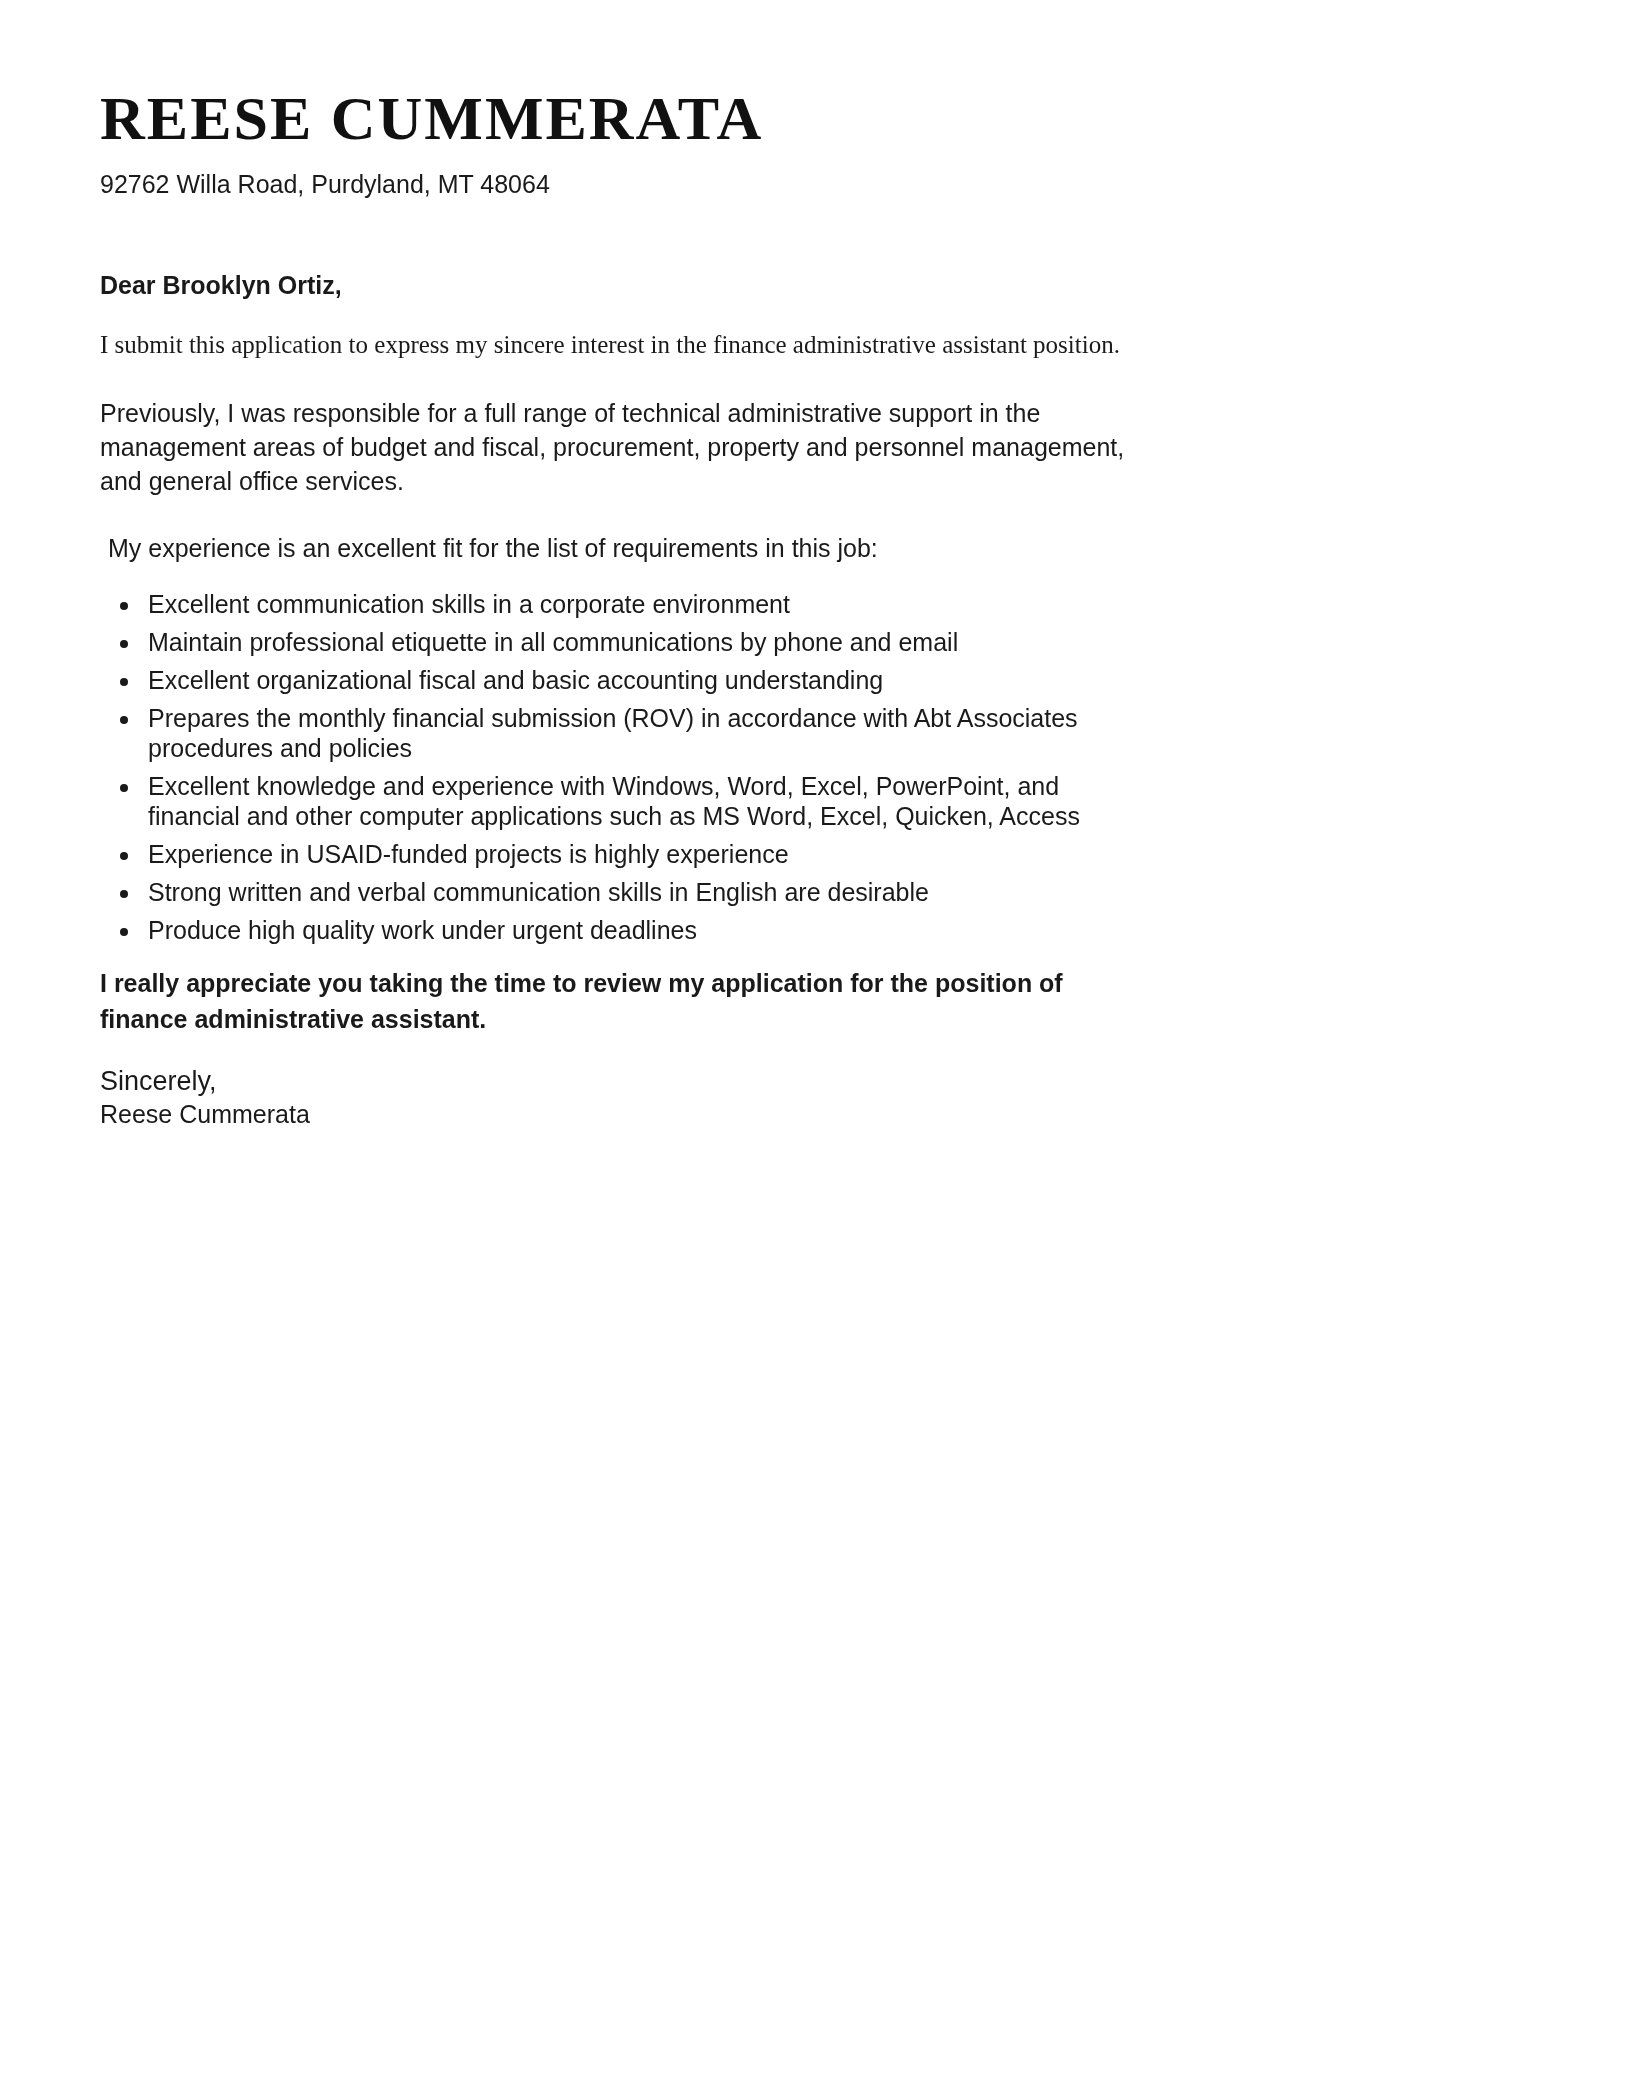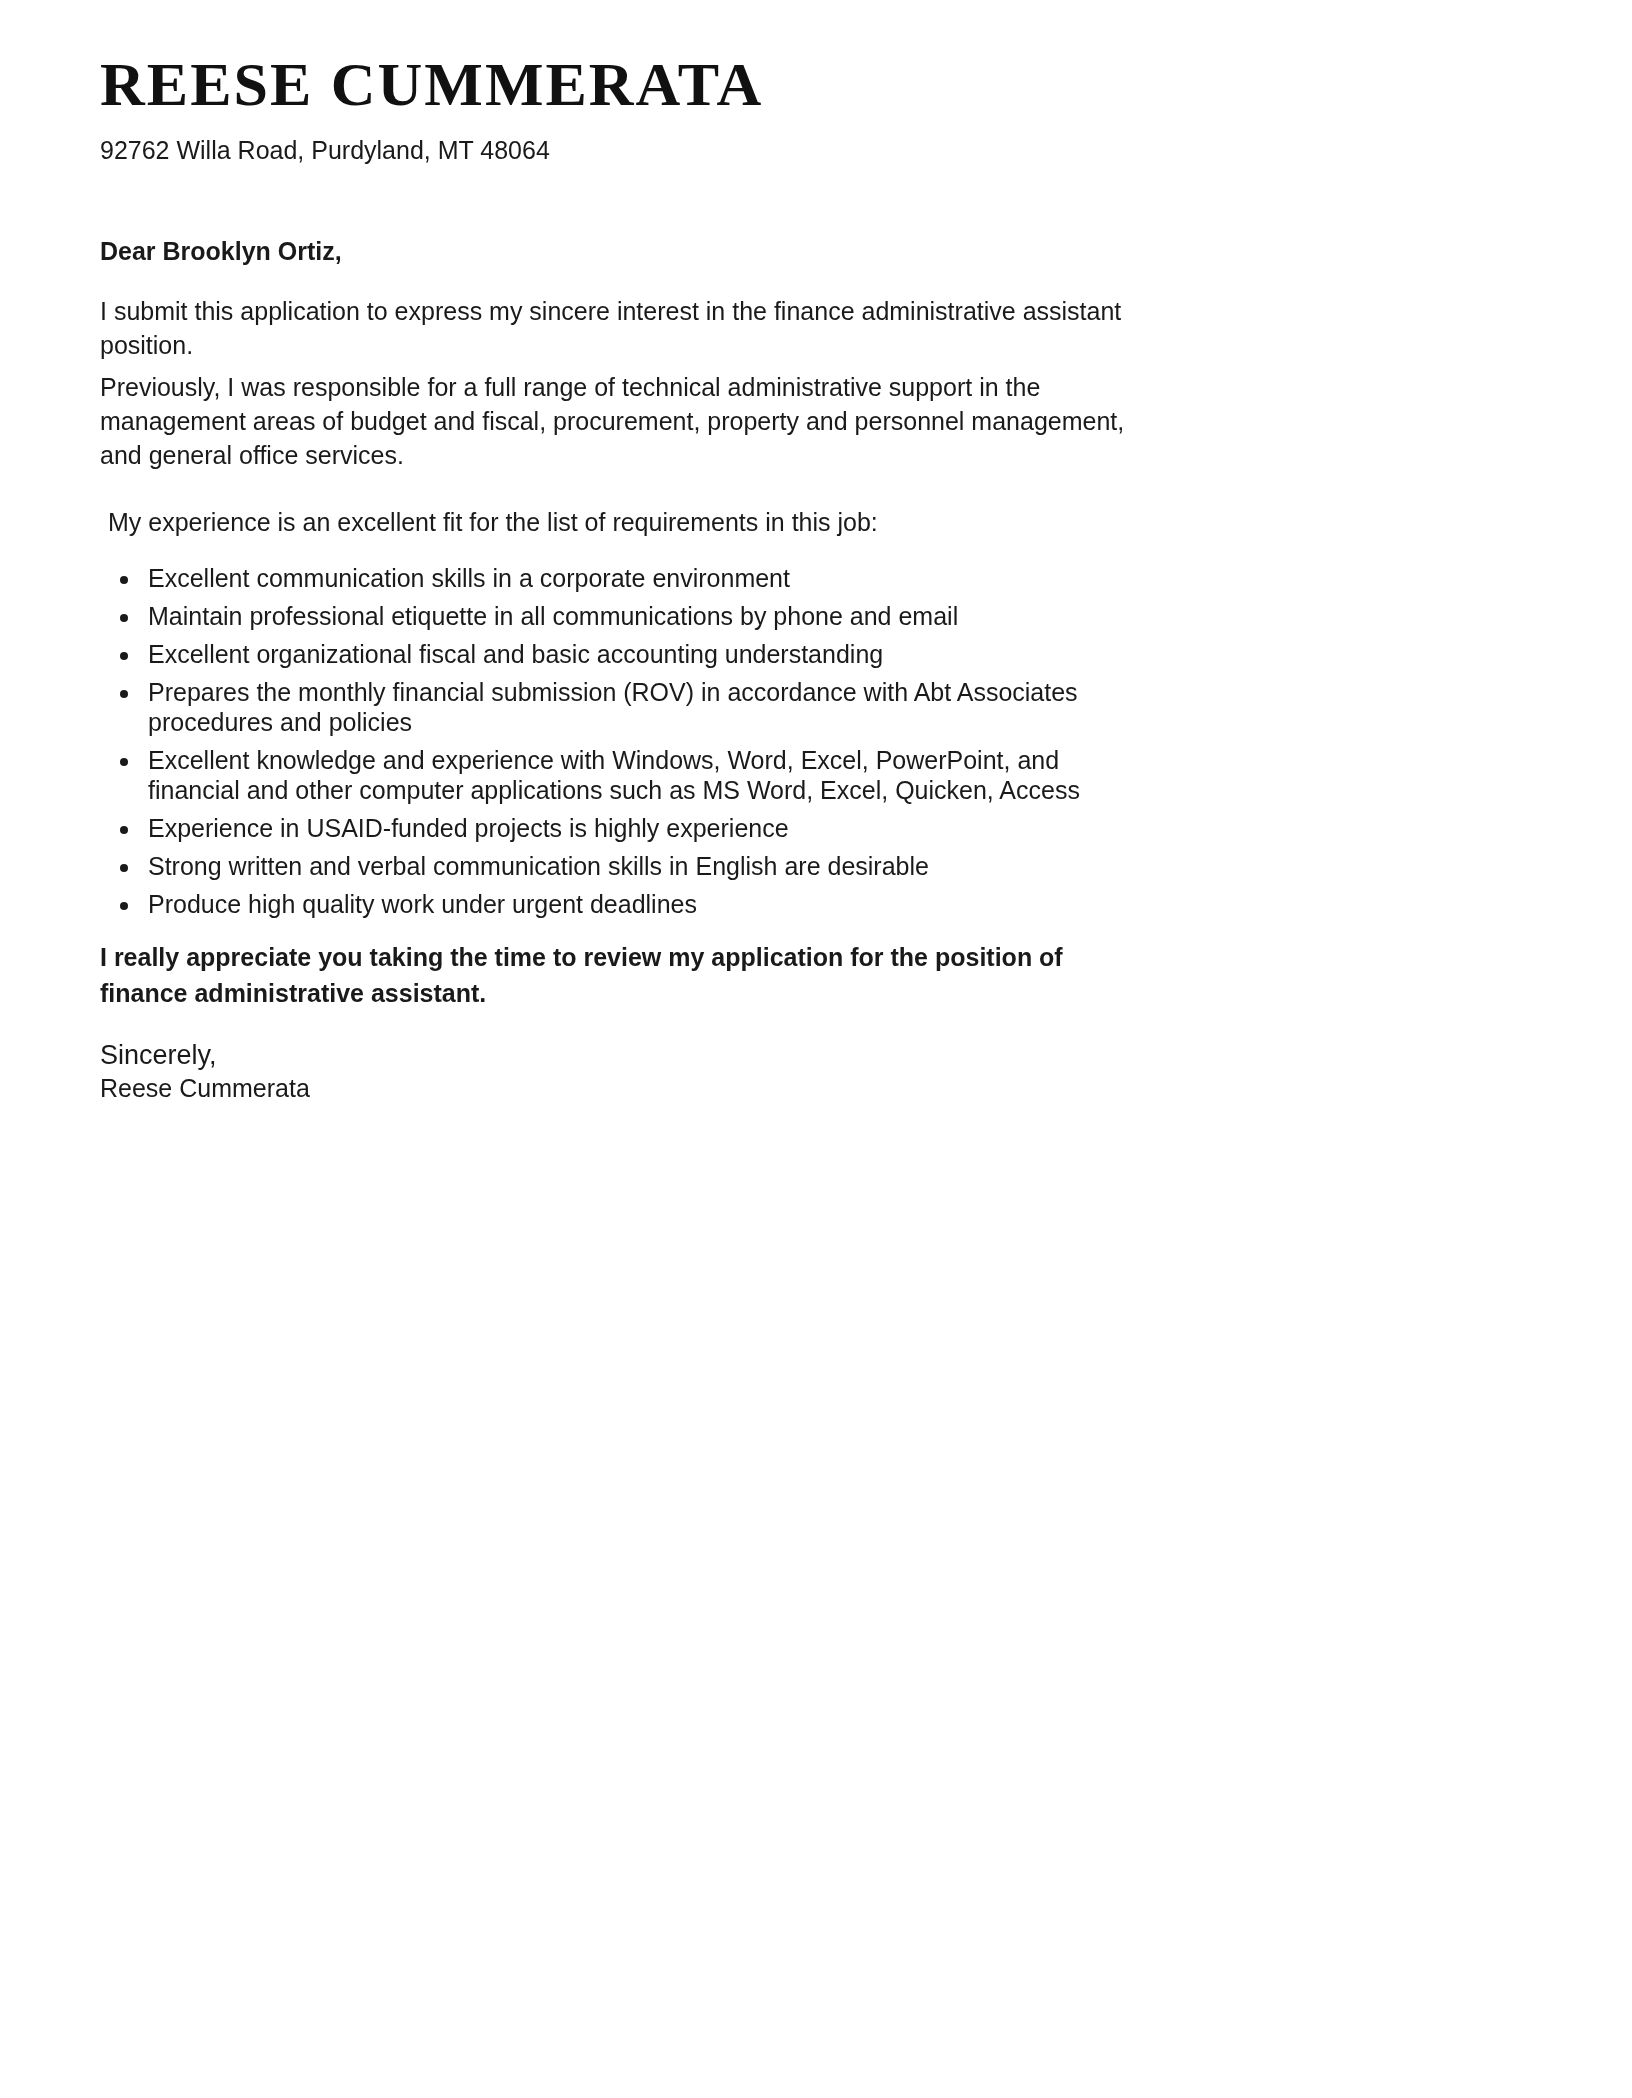--- a/index.html
+++ b/index.html
@@ -13,21 +13,21 @@
     height: 2098px;
     font-family: "Liberation Sans", sans-serif;
     color: #1a1a1a;
     position: relative;
   }
 
   .page {
     width: 1632px;
     height: 2098px;
     background: #ffffff;
-    padding: 50px 480px 0 100px;
+    padding: 84px 480px 0 100px;
   }
 
   .letter-title {
     font-family: "Liberation Serif", "DejaVu Serif", serif;
     font-size: 62px;
     font-weight: 700;
     letter-spacing: 2px;
     color: #111111;
     line-height: 1.1;
     margin-bottom: 18px;
@@ -46,21 +46,22 @@
   }
 
   .para {
     font-size: 25px;
     line-height: 34px;
     margin-bottom: 33px;
     color: #1a1a1a;
   }
 
   .para.intro-gap {
-    margin-bottom: 8px;
+    margin-bottom: 34px;
+    font-family: Liberation Serif, serif;
   }
 
   .para.lead-list {
     margin-bottom: 24px;
     margin-left: 8px;
   }
 
   ul.requirements {
     list-style: disc;
     padding-left: 42px;

